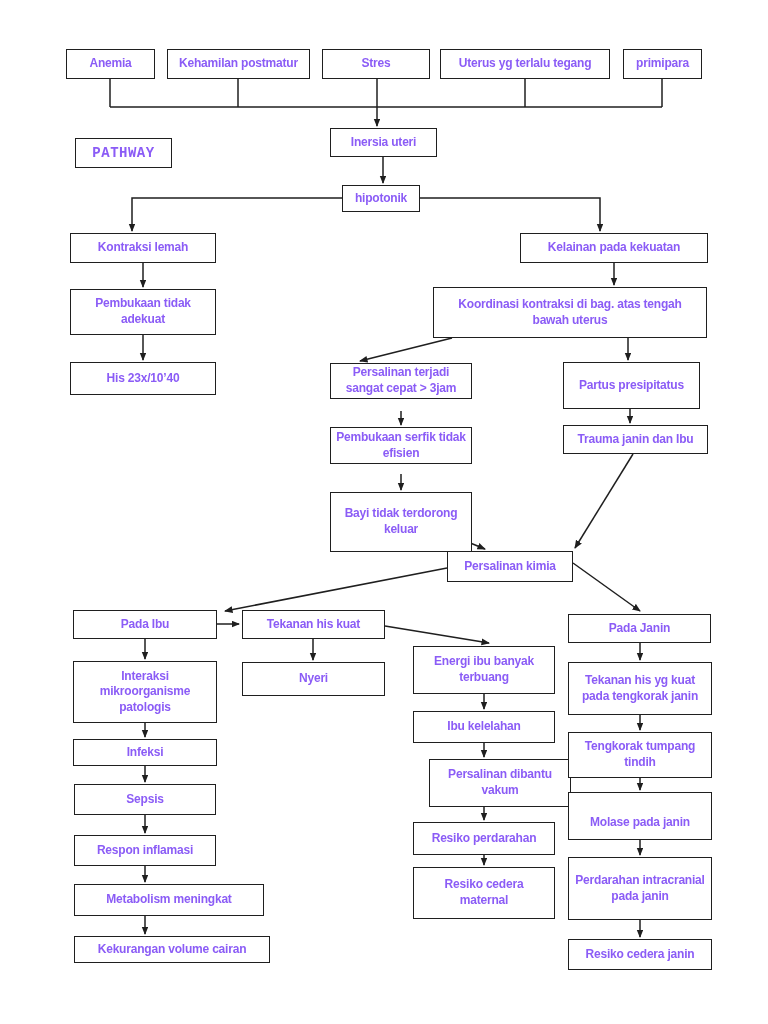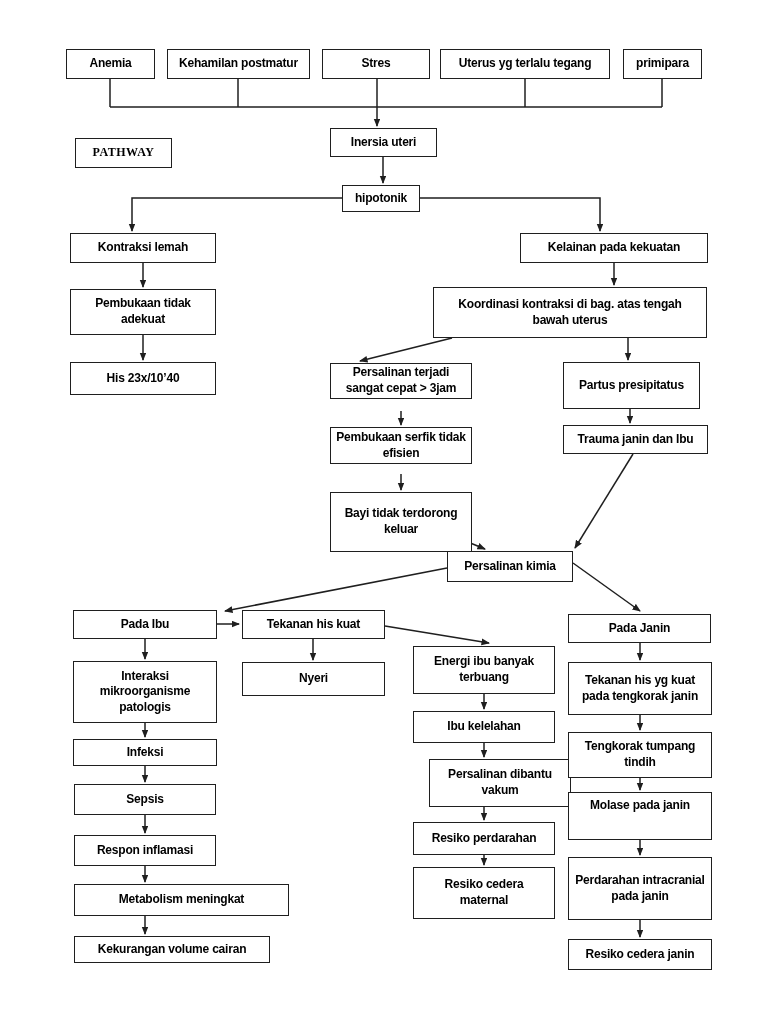--- a/index.html
+++ b/index.html
@@ -11,35 +11,35 @@
     overflow:hidden;
   }
   #canvas{position:absolute;left:0;top:0;width:768px;height:1024px;}
   #wires{position:absolute;left:0;top:0;z-index:1;}
   .node{
     position:absolute;
     z-index:2;
     box-sizing:border-box;
     background:#ffffff;
     border:1.6px solid #1f1f1f;
-    color:#000000;
+    color:#8b5cf6;
     font-size:12px;
     font-weight:bold;
     line-height:1.3;
     letter-spacing:-0.2px;
     display:flex;
     align-items:center;
     justify-content:center;
     text-align:center;
     padding:2px 5px;
   }
-  .node.align-top{align-items:flex-start;padding-top:5px;}
+  .node.align-top{align-items:flex-start;padding-top:22px;}
   .node.pathway{
-    font-family:Liberation Serif, serif;
-    font-size:12px;
+    font-family:Liberation Mono, monospace;
+    font-size:14px;
     letter-spacing:0.5px;
     border-width:1.4px;
   }
 </style>
 </head>
 <body>
 
 <div id="canvas">
 
   <svg id="wires" width="768" height="1024" viewBox="0 0 768 1024">
@@ -125,21 +125,21 @@
   <div class="node" style="left:330px;top:492px;width:142px;height:60px;">Bayi tidak terdorong keluar</div>
   <div class="node" style="left:447px;top:551px;width:126px;height:31px;">Persalinan kimia</div>
 
   <div class="node" style="left:73px;top:610px;width:144px;height:29px;">Pada Ibu</div>
   <div class="node" style="left:242px;top:610px;width:143px;height:29px;">Tekanan his kuat</div>
   <div class="node" style="left:242px;top:662px;width:143px;height:34px;">Nyeri</div>
   <div class="node" style="left:73px;top:661px;width:144px;height:62px;">Interaksi mikroorganisme patologis</div>
   <div class="node" style="left:73px;top:739px;width:144px;height:27px;">Infeksi</div>
   <div class="node" style="left:74px;top:784px;width:142px;height:31px;">Sepsis</div>
   <div class="node" style="left:74px;top:835px;width:142px;height:31px;">Respon inflamasi</div>
-  <div class="node" style="left:74px;top:884px;width:215px;height:32px;">Metabolism meningkat</div>
+  <div class="node" style="left:74px;top:884px;width:190px;height:32px;">Metabolism meningkat</div>
   <div class="node" style="left:74px;top:936px;width:196px;height:27px;">Kekurangan volume cairan</div>
 
   <div class="node" style="left:413px;top:646px;width:142px;height:48px;">Energi ibu banyak terbuang</div>
   <div class="node" style="left:413px;top:711px;width:142px;height:32px;">Ibu kelelahan</div>
   <div class="node" style="left:413px;top:759px;width:142px;height:48px;margin-left:16px;">Persalinan dibantu vakum</div>
   <div class="node" style="left:413px;top:822px;width:142px;height:33px;">Resiko perdarahan</div>
   <div class="node" style="left:413px;top:867px;width:142px;height:52px;">Resiko cedera maternal</div>
 
   <div class="node" style="left:568px;top:614px;width:143px;height:29px;">Pada Janin</div>
   <div class="node" style="left:568px;top:662px;width:144px;height:53px;">Tekanan his yg kuat pada tengkorak janin</div>

